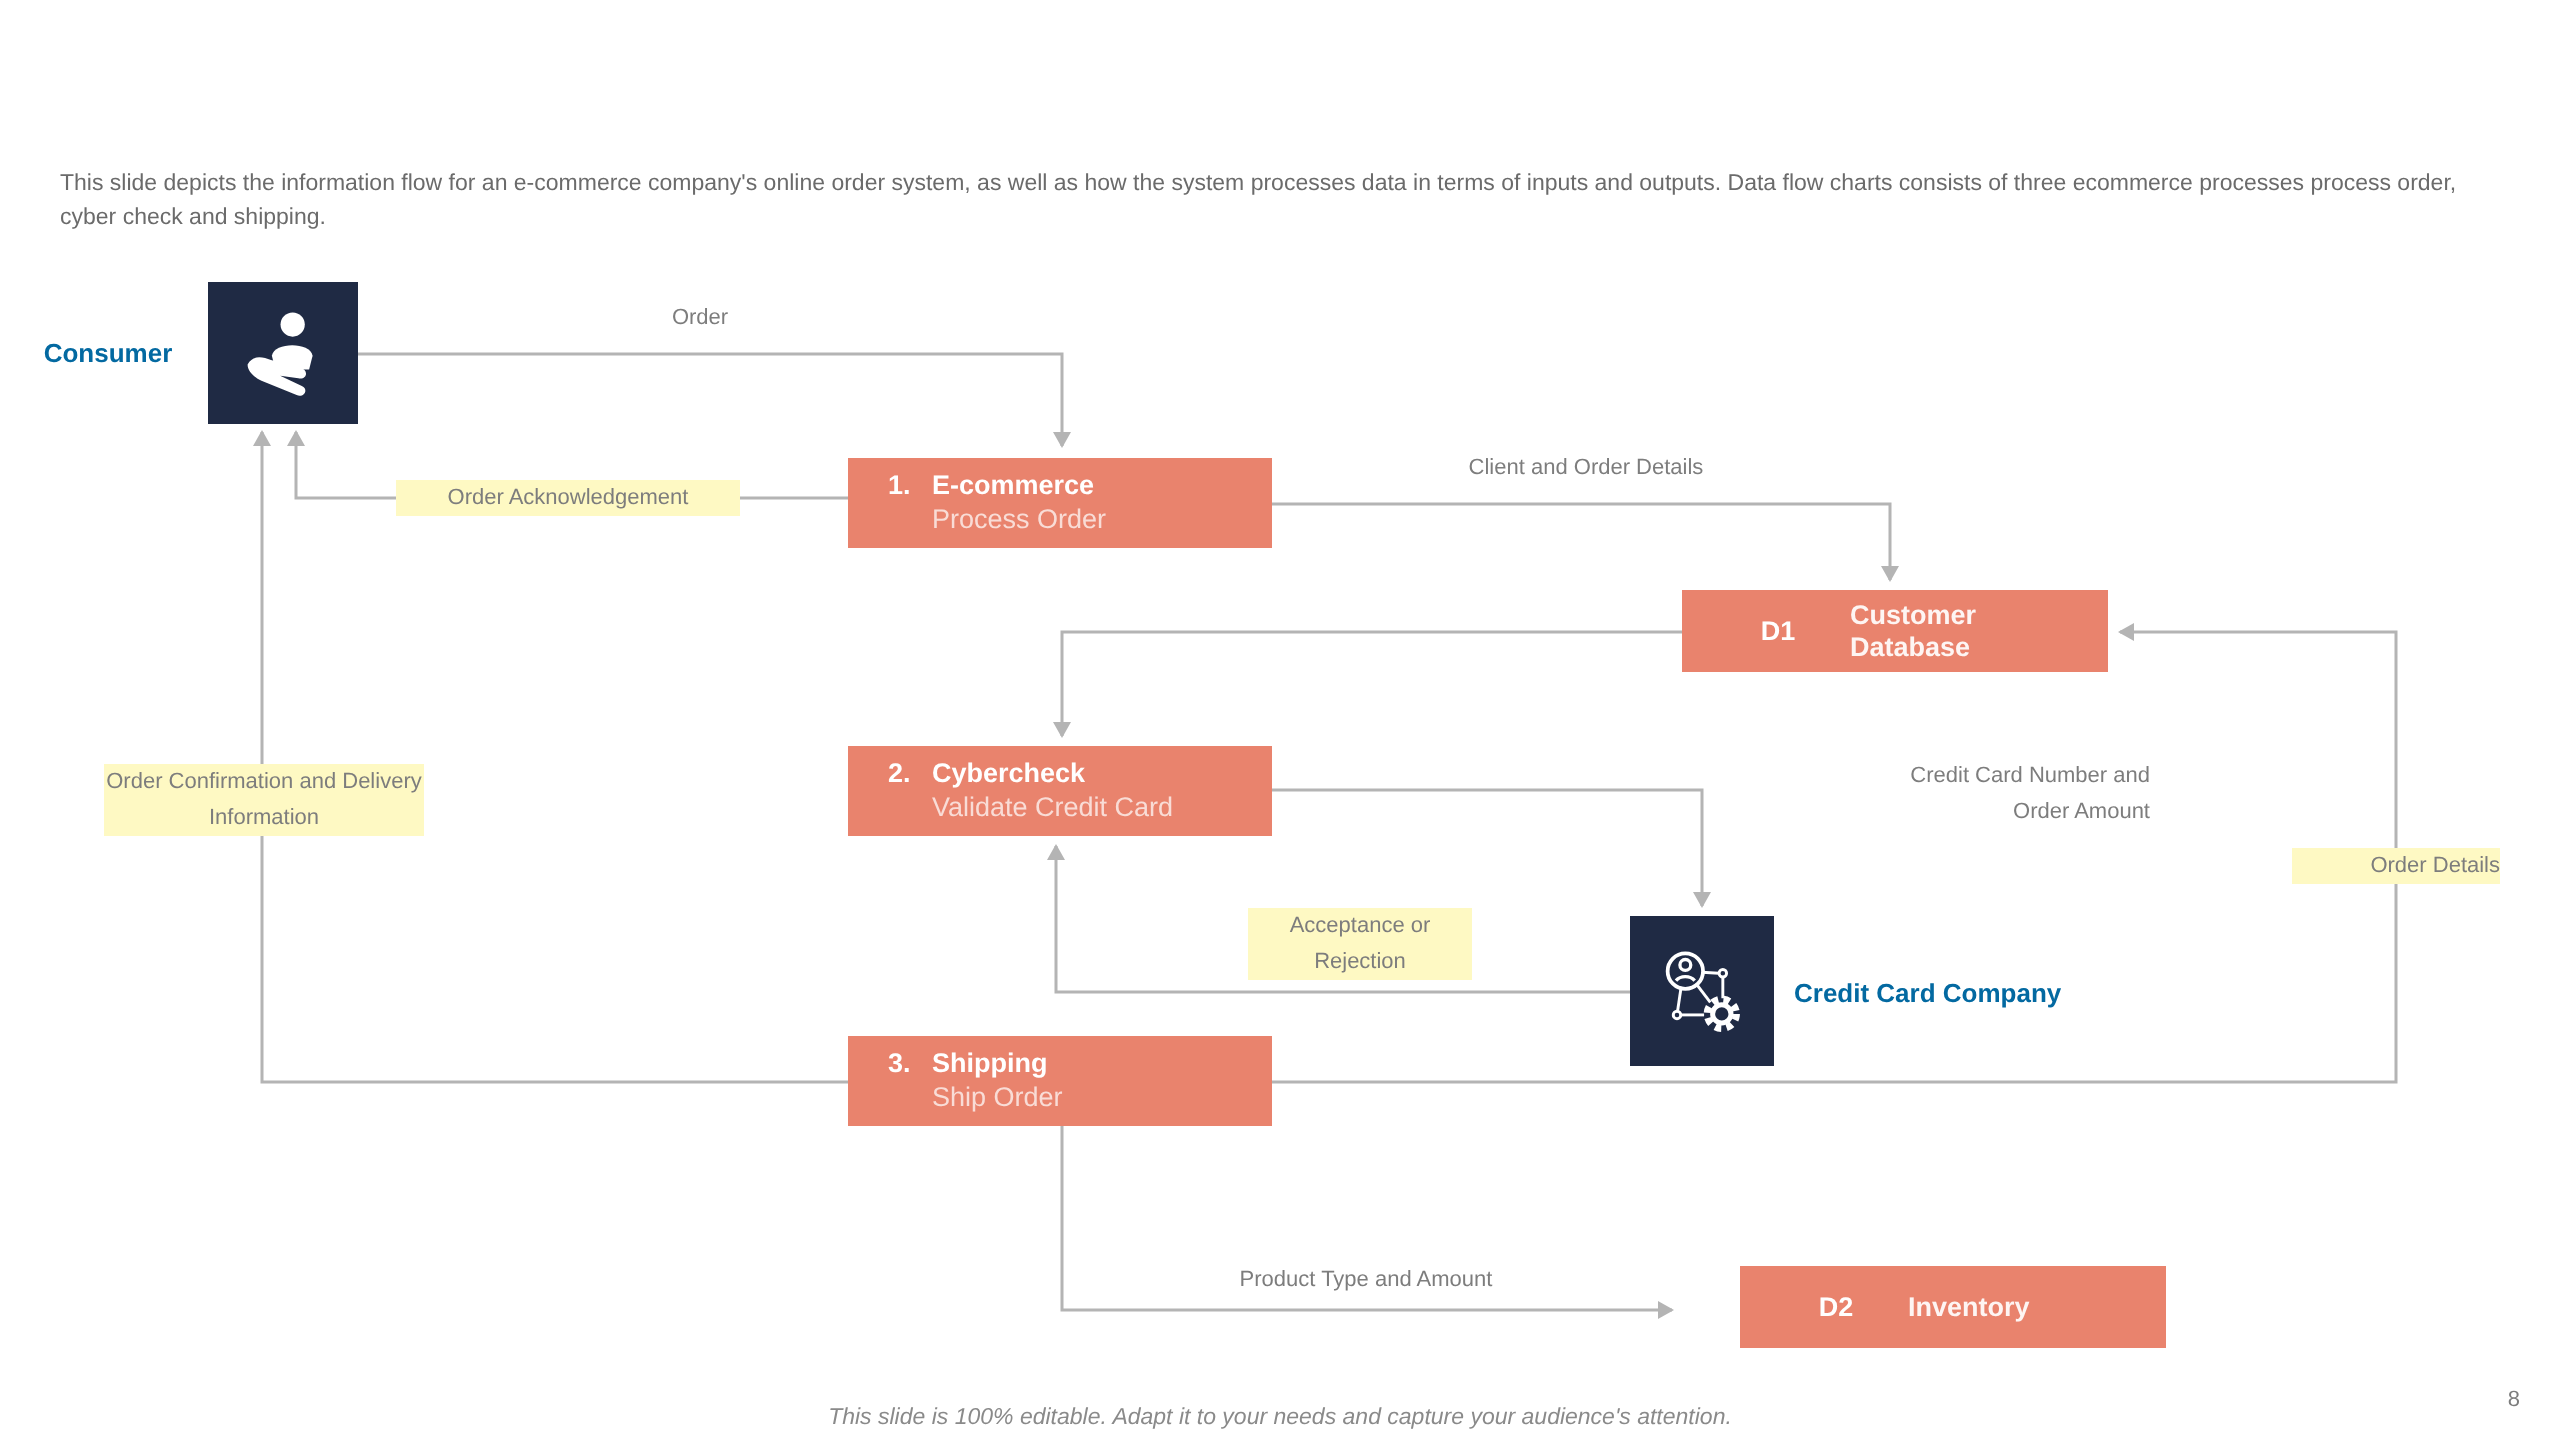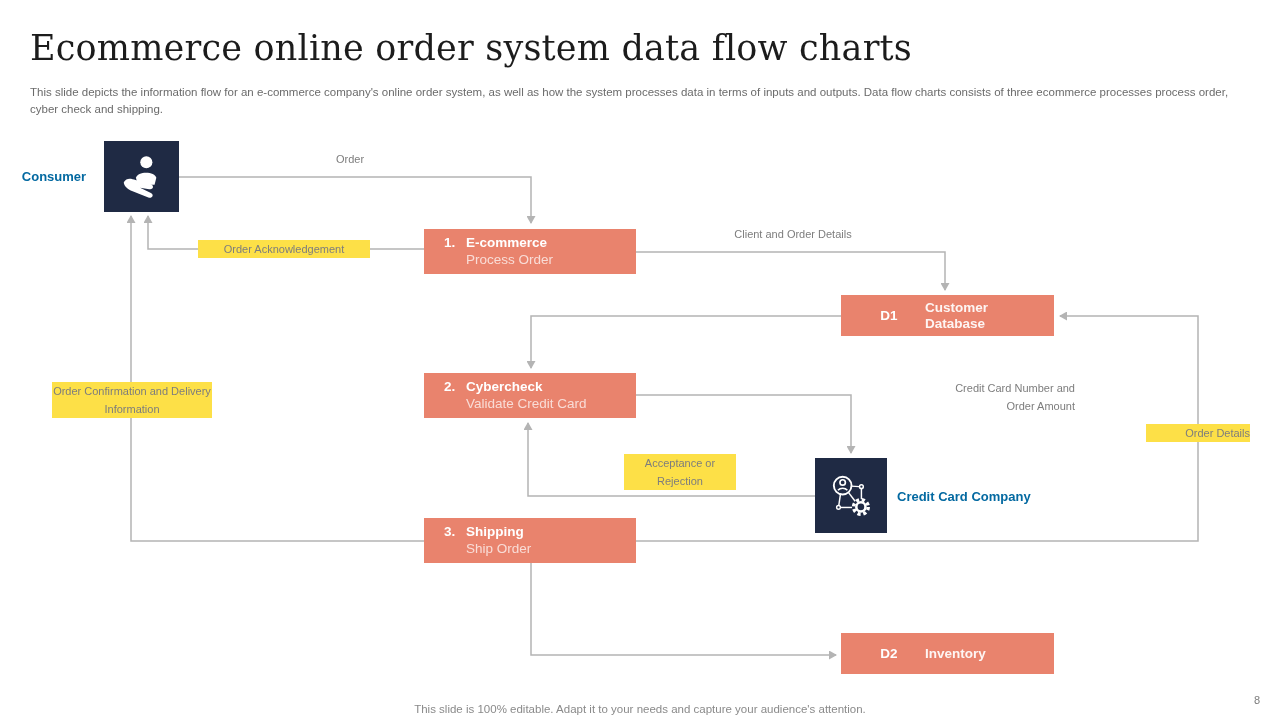--- a/index.html
+++ b/index.html
@@ -40,32 +40,31 @@
 
   
   .datastore{position:absolute;width:213px;height:41px;background:var(--accent-salmon);
     display:flex;align-items:center;color:#fff;font-weight:bold;font-size:13.5px;padding-left:12px;}
   .ds-id{width:72px;text-align:center;}
   .ds-label{flex:1;line-height:16px;padding-right:8px;color:rgba(255,255,255,.92);}
 
   
   .flabel{position:absolute;font-size:11px;color:var(--label-gray);
     text-align:center;line-height:18px;}
-  .flabel.bg{background:#fde047;}
+  .flabel.bg{background:#fef9c3;}
 
   .footer{position:absolute;left:0;top:703px;width:1280px;text-align:center;
-    font-size:11.5px;color:#8A8A8A;}
+    font-size:11.5px;color:#8A8A8A;font-style:italic;}
   .page-number{position:absolute;right:20px;top:694px;font-size:11px;color:#7D7D7D;}
 </style>
 </head>
 <body>
 
 <div class="slide">
 
-  <h1 class="title">Ecommerce online order system data flow charts</h1>
   <p class="subtitle">This slide depicts the information flow for an e-commerce company's online order system, as well as how the system processes data in terms of inputs and outputs. Data flow charts consists of three ecommerce processes process order, cyber check and shipping.</p>
 
   <svg class="connectors">
     <defs>
       <marker id="arr" markerWidth="9" markerHeight="9" refX="7" refY="4.5" orient="auto" markerUnits="userSpaceOnUse">
         <path class="arrowhead" d="M0,0 L8,4.5 L0,9 z"></path>
       </marker>
     </defs>
     <path class="conn" d="M179 177 L531 177 L531 223" marker-end="url(#arr)"></path>
     <path class="conn" d="M424 249 L148 249 L148 216" marker-end="url(#arr)"></path>
@@ -133,29 +132,30 @@
   <div class="entity-label" style="left:897px;top:489px;width:170px;">Credit Card Company</div>
 
   <div class="process" style="left:424px;top:518px;">
     <div class="p-line1">
       <span class="p-num">3.</span>
       <span class="p-title">Shipping</span>
     </div>
     <div class="p-sub">Ship Order</div>
   </div>
 
-  <div class="datastore" style="left:841px;top:633px;">
+  <div class="datastore" style="left:870px;top:633px;">
     <span class="ds-id">D2</span>
     <span class="ds-label">Inventory</span>
   </div>
 
   <div class="flabel" style="left:300px;top:150px;width:100px;">Order</div>
   <div class="flabel bg" style="left:198px;top:240px;width:172px;">Order Acknowledgement</div>
   <div class="flabel" style="left:688px;top:225px;width:210px;">Client and Order Details</div>
   <div class="flabel bg" style="left:52px;top:382px;width:160px;">Order Confirmation and Delivery Information</div>
   <div class="flabel" style="left:925px;top:379px;width:150px;text-align:right;">Credit Card Number and Order Amount</div>
   <div class="flabel bg" style="left:1146px;top:424px;width:104px;text-align:right;">Order Details</div>
   <div class="flabel bg" style="left:624px;top:454px;width:112px;">Acceptance or Rejection</div>
+  <div class="flabel" style="left:578px;top:631px;width:210px;">Product Type and Amount</div>
 
   <div class="footer">This slide is 100% editable. Adapt it to your needs and capture your audience's attention.</div>
   <div class="page-number">8</div>
 
 </div>
 
 </body></html>

